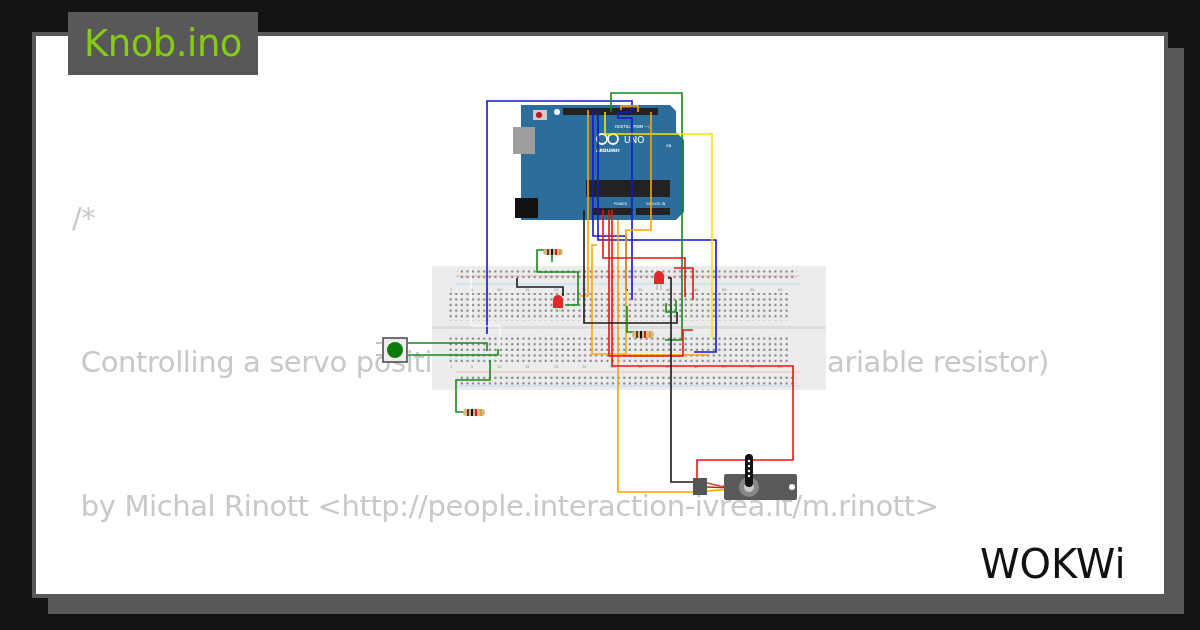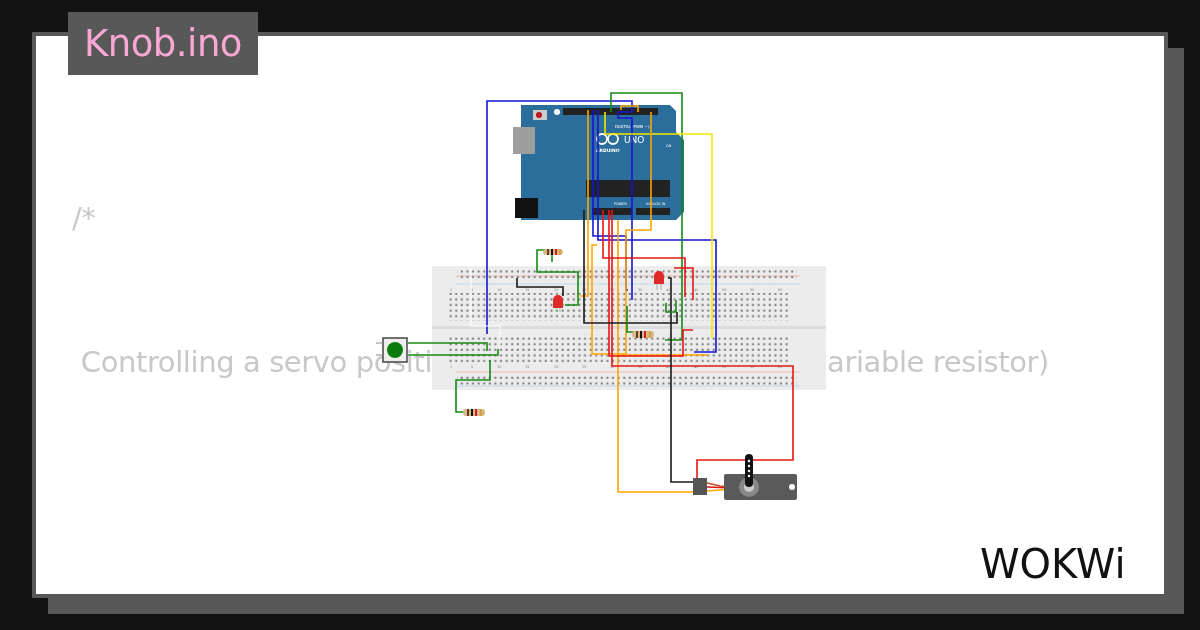--- a/index.html
+++ b/index.html
@@ -1,33 +1,34 @@
 <!DOCTYPE html>
 <html><head>
 <meta charset="utf-8">
 <style>
   html,body{margin:0;padding:0;}
   body{width:1200px;height:630px;background:#131313;position:relative;overflow:hidden;font-family:"DejaVu Sans","Liberation Sans",sans-serif;}
   .shadow{position:absolute;left:48px;top:48px;width:1136px;height:566px;background:#585858;}
   .panel{position:absolute;left:32px;top:32px;width:1128px;height:558px;background:#fff;border:4px solid #585858;overflow:hidden;}
-  .title-tab{position:absolute;left:68px;top:12px;height:63px;width:190px;background:#585858;color:#f9a8d4;font-size:37px;line-height:63px;text-align:center;z-index:5;font-family:"DejaVu Sans",sans-serif;letter-spacing:-0.5px;}
+  .title-tab{position:absolute;left:68px;top:12px;height:63px;width:190px;background:#585858;color:#84cc16;font-size:37px;line-height:63px;text-align:center;z-index:5;font-family:"DejaVu Sans",sans-serif;letter-spacing:-0.5px;}
   .code{position:absolute;left:36px;top:0;margin:0;font-size:29px;line-height:48px;color:#c8c8c8;white-space:pre;font-family:"DejaVu Sans",sans-serif;letter-spacing:-0.4px;}
   .code .ln{display:block;height:48px;}
   .circuit{position:absolute;left:0;top:0;width:1200px;height:630px;z-index:3;pointer-events:none;}
   .circuit *{pointer-events:auto;}
   .logo{position:absolute;left:978px;top:540px;z-index:4;}
 </style>
 </head>
 <body>
 
 <div class="shadow"></div>
 <div class="panel">
   <div class="code" style="top:62px;">
     <span class="ln">/*</span>
     <span class="ln"> Controlling a servo position using a potentiometer (variable resistor)</span>
+    <span class="ln"> by Michal Rinott &lt;http://people.interaction-ivrea.it/m.rinott&gt;</span>
     
     
     
     
     
     
     
   </div>
 </div>
 

